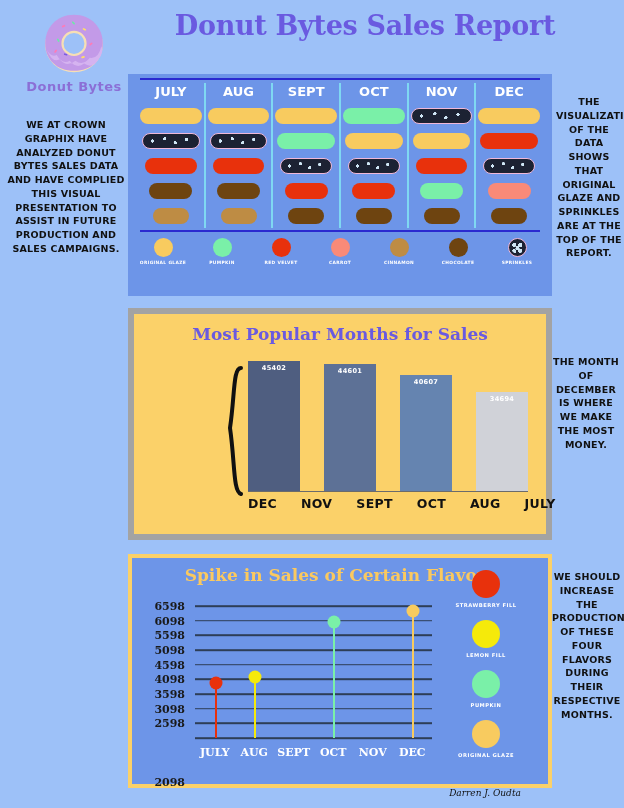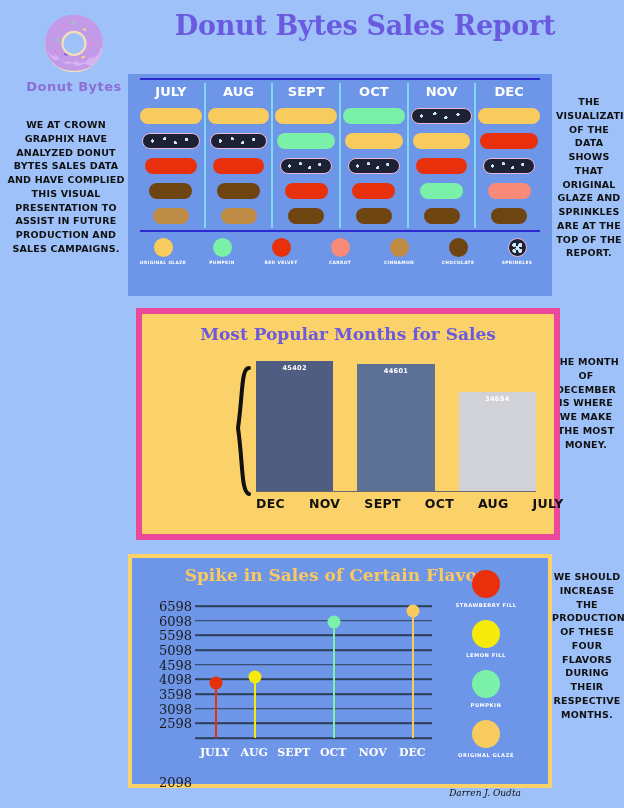--- a/index.html
+++ b/index.html
@@ -36,22 +36,22 @@
     text-align: center; line-height: 1.45; letter-spacing: .2px;
   }
   #intro-text  { left: 6px;   top: 118px; width: 120px; }
   #note-top    { left: 556px; top: 95px;  width: 66px;  }
   #note-mid    { left: 550px; top: 355px; width: 72px;  }
   #note-bot    { left: 552px; top: 570px; width: 70px;  }
 
   
   .panel { position: absolute; background: #6d95e8; }
   #panel-flavors { left: 128px; top: 74px;  width: 424px; height: 222px; }
-  #panel-months  { left: 136px; top: 308px; width: 424px; height: 232px;
-                   background: #ec4899; padding: 6px; }
+  #panel-months  { left: 128px; top: 308px; width: 424px; height: 232px;
+                   background: #a3a3a3; padding: 6px; }
   #panel-months .inner { width: 100%; height: 100%; background: #fbd169; }
   #panel-spike   { left: 128px; top: 554px; width: 424px; height: 234px;
                    background: #fbd169; padding: 4px; }
   #panel-spike .inner { width: 100%; height: 100%; background: #6d95e8; position: relative; }
 
   .panel-title-yellow {
     text-align: center; font-family: "DejaVu Serif", serif;
     font-weight: bold; font-size: 17px; color: #fbc95f; padding-top: 7px;
   }
   .panel-title-purple {
@@ -137,22 +137,22 @@
   .bar-label {
     flex: 1; text-align: center; color: #111;
     font-family: "DejaVu Sans", sans-serif; font-weight: bold; font-size: 12.5px;
     letter-spacing: .3px;
   }
 
   
   #spike-plot { position: absolute; left: 28px; top: 42px; width: 272px; height: 156px; }
   #y-labels { position: absolute; left: 0; top: 0; width: 32px; height: 144px; }
   .y-lab {
-    position: absolute; right: 0; transform: translateY(-50%);
-    font-family: "DejaVu Serif", serif; font-weight: normal; font-size: 13px; color: #1a1a1a;
+    position: absolute; right: 7px; transform: translateY(-50%);
+    font-family: "DejaVu Serif", serif; font-weight: bold; font-size: 11px; color: #1a1a1a;
   }
   #grid { position: absolute; left: 35px; top: 0; right: 0; height: 144px; }
   .gline { position: absolute; left: 0; right: 0; height: 1.6px; background: #2d3e57; transform: translateY(-50%); }
   .stem { position: absolute; width: 1.8px; bottom: 0; }
   .stem-dot { position: absolute; width: 13px; height: 13px; border-radius: 50%; left: 50%;
               transform: translate(-50%, -50%); }
   #x-labels { position: absolute; left: 35px; right: 0; top: 146px; display: flex; }
   .x-lab {
     flex: 1; text-align: center; color: #fff;
     font-family: "DejaVu Serif", serif; font-weight: bold; font-size: 11px;
@@ -368,20 +368,25 @@
             <div class="bar" style="height: 130.531px; background: rgb(79, 94, 128); margin-bottom: 20px;">
               <div class="bar-value">45402</div>
             </div>
           </div>
           <div class="bar-col">
             <div class="bar" style="height: 128.228px; background: rgb(93, 113, 150); margin-bottom: 20px;">
               <div class="bar-value">44601</div>
             </div>
           </div>
           <div class="bar-col">
+            <div class="bar" style="height: 116.745px; background: rgb(101, 132, 176); margin-bottom: 20px;">
+              <div class="bar-value">40607</div>
+            </div>
+          </div>
+          <div class="bar-col">
             <div class="bar" style="height: 99.7452px; background: rgb(208, 210, 216); margin-bottom: 20px;">
               <div class="bar-value">34694</div>
             </div>
           </div>
         </div>
       <div id="bar-axis"></div>
       <div id="bar-labels">
           <div class="bar-label">DEC</div>
           <div class="bar-label">NOV</div>
           <div class="bar-label">SEPT</div>

